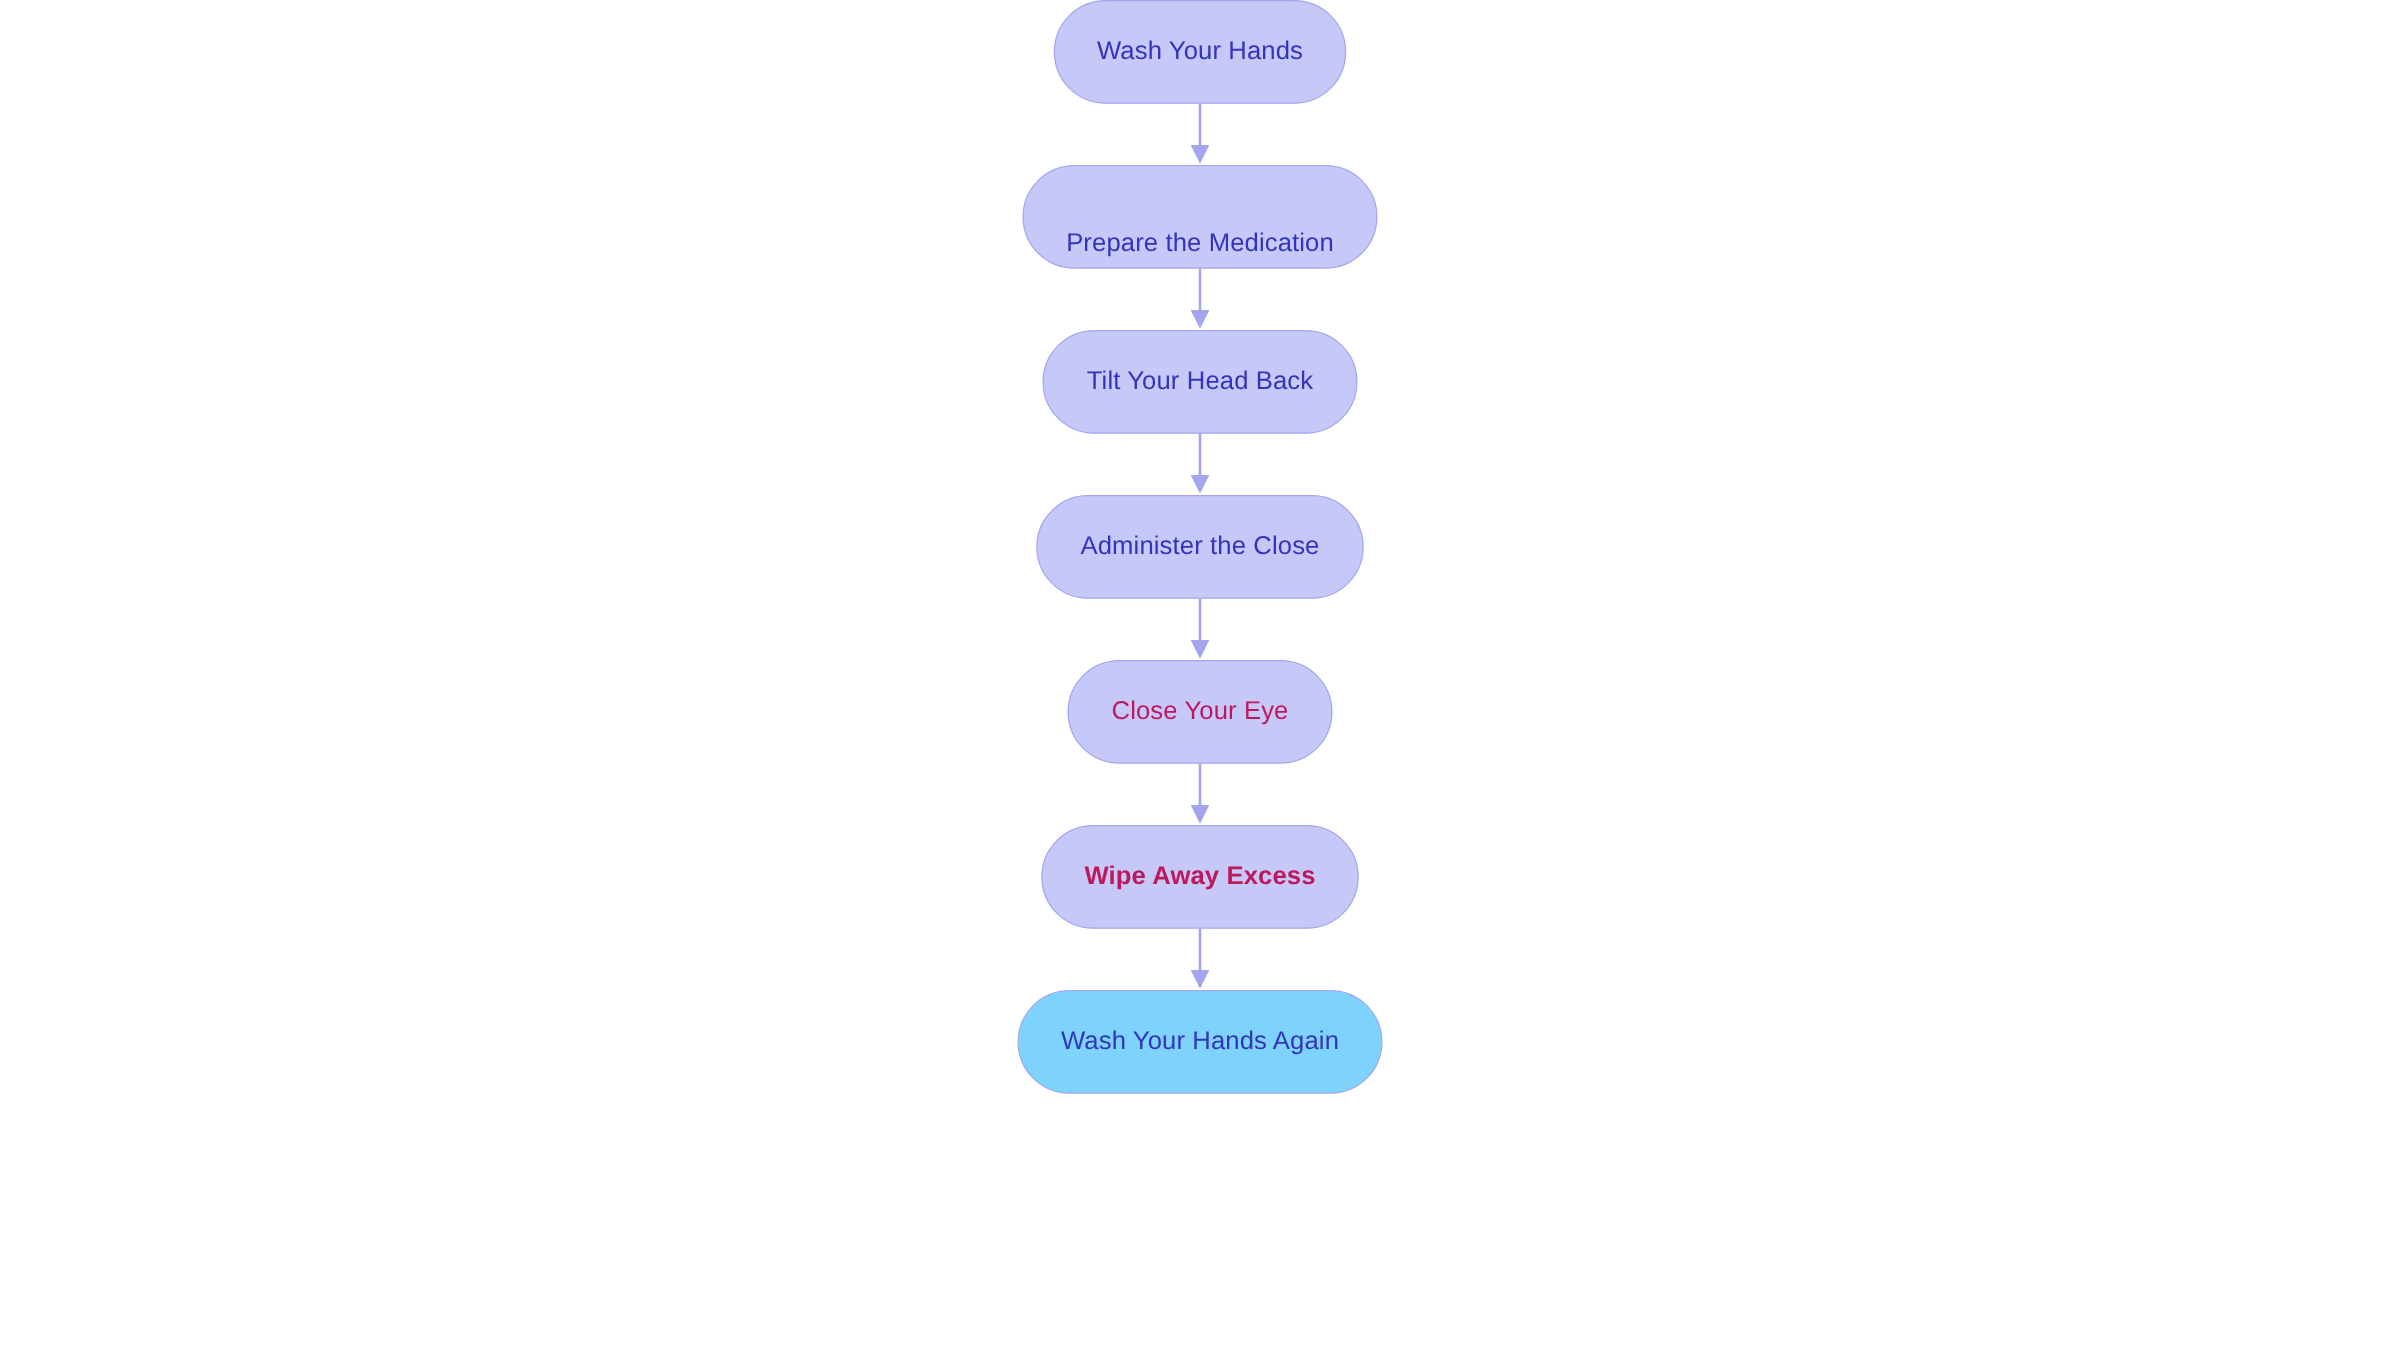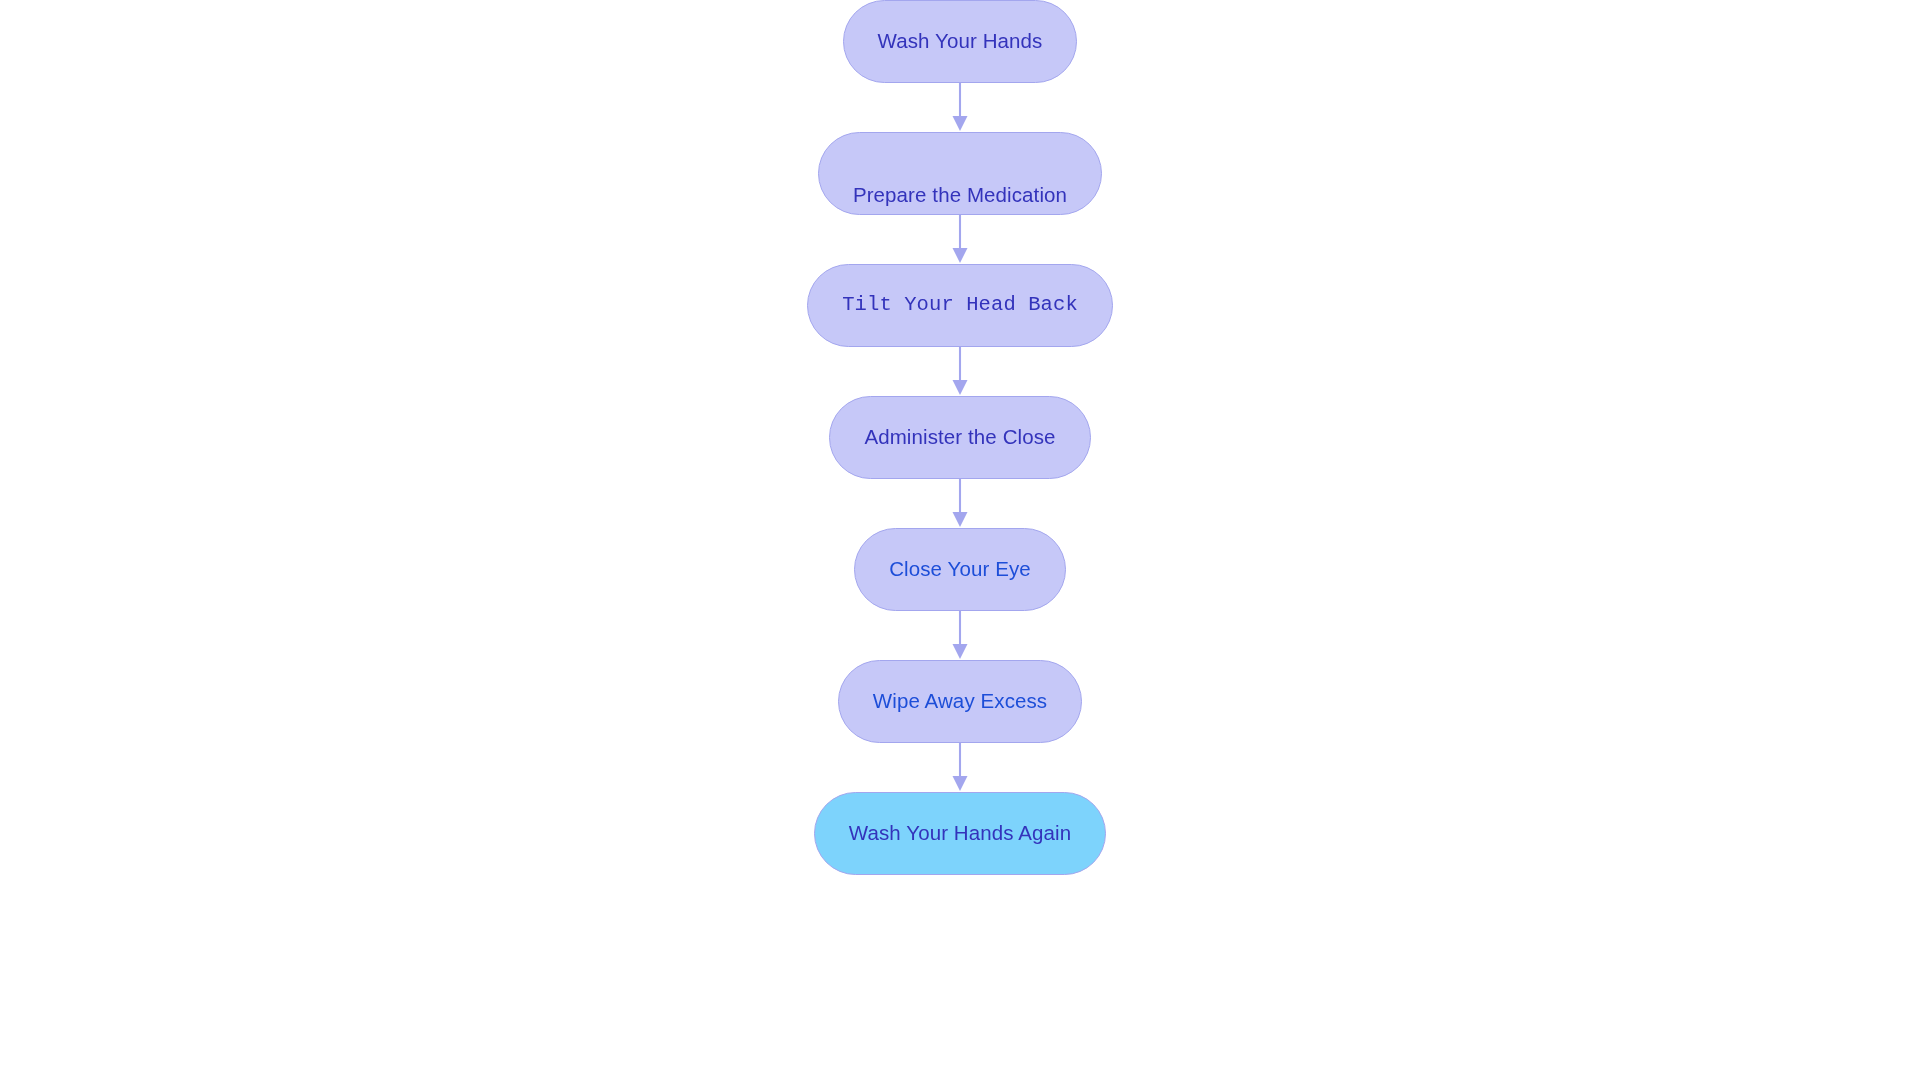--- a/index.html
+++ b/index.html
@@ -88,21 +88,21 @@
     </div>
 
     <span class="flow-connector">
       <svg width="26" height="49" viewBox="0 0 26 49" xmlns="http://www.w3.org/2000/svg" aria-hidden="true">
         <line x1="13" y1="0" x2="13" y2="36" stroke="#a3a6ee" stroke-width="2.1"></line>
         <polygon points="13,48 5.5,33 20.5,33" fill="#a3a6ee"></polygon>
       </svg>
     </span>
 
     <div class="flow-node" style="background: rgb(198, 200, 248); border-color: rgb(163, 166, 238);">
-      <span class="flow-node-label" style="color: rgb(51, 51, 187); font-family: Liberation Mono, monospace;">Tilt Your Head Back</span>
+      <span class="flow-node-label" style="color: rgb(51, 51, 187);">Tilt Your Head Back</span>
     </div>
 
     <span class="flow-connector">
       <svg width="26" height="49" viewBox="0 0 26 49" xmlns="http://www.w3.org/2000/svg" aria-hidden="true">
         <line x1="13" y1="0" x2="13" y2="36" stroke="#a3a6ee" stroke-width="2.1"></line>
         <polygon points="13,48 5.5,33 20.5,33" fill="#a3a6ee"></polygon>
       </svg>
     </span>
 
     <div class="flow-node" style="background: rgb(198, 200, 248); border-color: rgb(163, 166, 238);">
@@ -110,32 +110,32 @@
     </div>
 
     <span class="flow-connector">
       <svg width="26" height="49" viewBox="0 0 26 49" xmlns="http://www.w3.org/2000/svg" aria-hidden="true">
         <line x1="13" y1="0" x2="13" y2="36" stroke="#a3a6ee" stroke-width="2.1"></line>
         <polygon points="13,48 5.5,33 20.5,33" fill="#a3a6ee"></polygon>
       </svg>
     </span>
 
     <div class="flow-node" style="background: rgb(198, 200, 248); border-color: rgb(163, 166, 238);">
-      <span class="flow-node-label" style="color: #1d4ed8;">Close Your Eye</span>
+      <span class="flow-node-label" style="color: #be185d;">Close Your Eye</span>
     </div>
 
     <span class="flow-connector">
       <svg width="26" height="49" viewBox="0 0 26 49" xmlns="http://www.w3.org/2000/svg" aria-hidden="true">
         <line x1="13" y1="0" x2="13" y2="36" stroke="#a3a6ee" stroke-width="2.1"></line>
         <polygon points="13,48 5.5,33 20.5,33" fill="#a3a6ee"></polygon>
       </svg>
     </span>
 
     <div class="flow-node" style="background: rgb(198, 200, 248); border-color: rgb(163, 166, 238);">
-      <span class="flow-node-label" style="color: #1d4ed8;">Wipe Away Excess</span>
+      <span class="flow-node-label" style="color: #be185d; font-weight: bold;">Wipe Away Excess</span>
     </div>
 
     <span class="flow-connector">
       <svg width="26" height="49" viewBox="0 0 26 49" xmlns="http://www.w3.org/2000/svg" aria-hidden="true">
         <line x1="13" y1="0" x2="13" y2="36" stroke="#a3a6ee" stroke-width="2.1"></line>
         <polygon points="13,48 5.5,33 20.5,33" fill="#a3a6ee"></polygon>
       </svg>
     </span>
 
     <div class="flow-node" style="background: #7dd3fc; border-color: rgb(163, 166, 238);">

